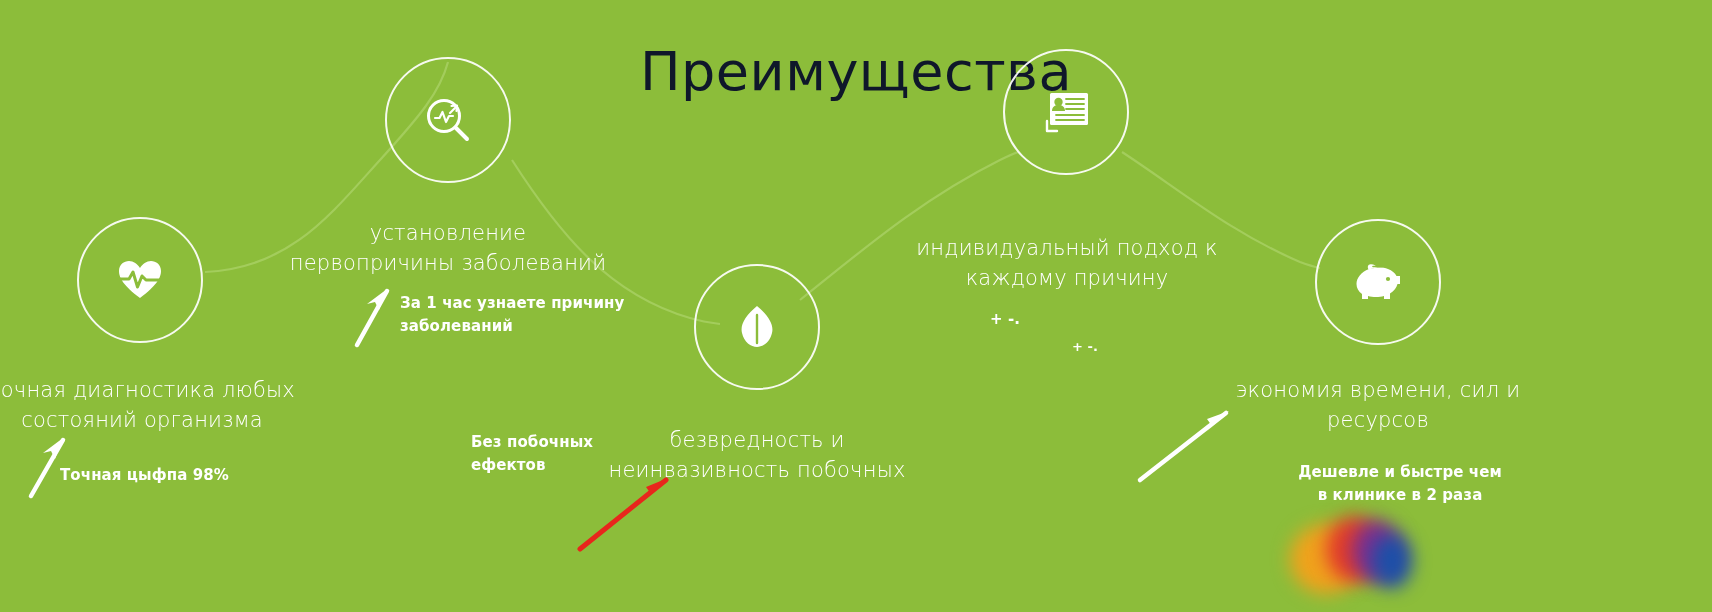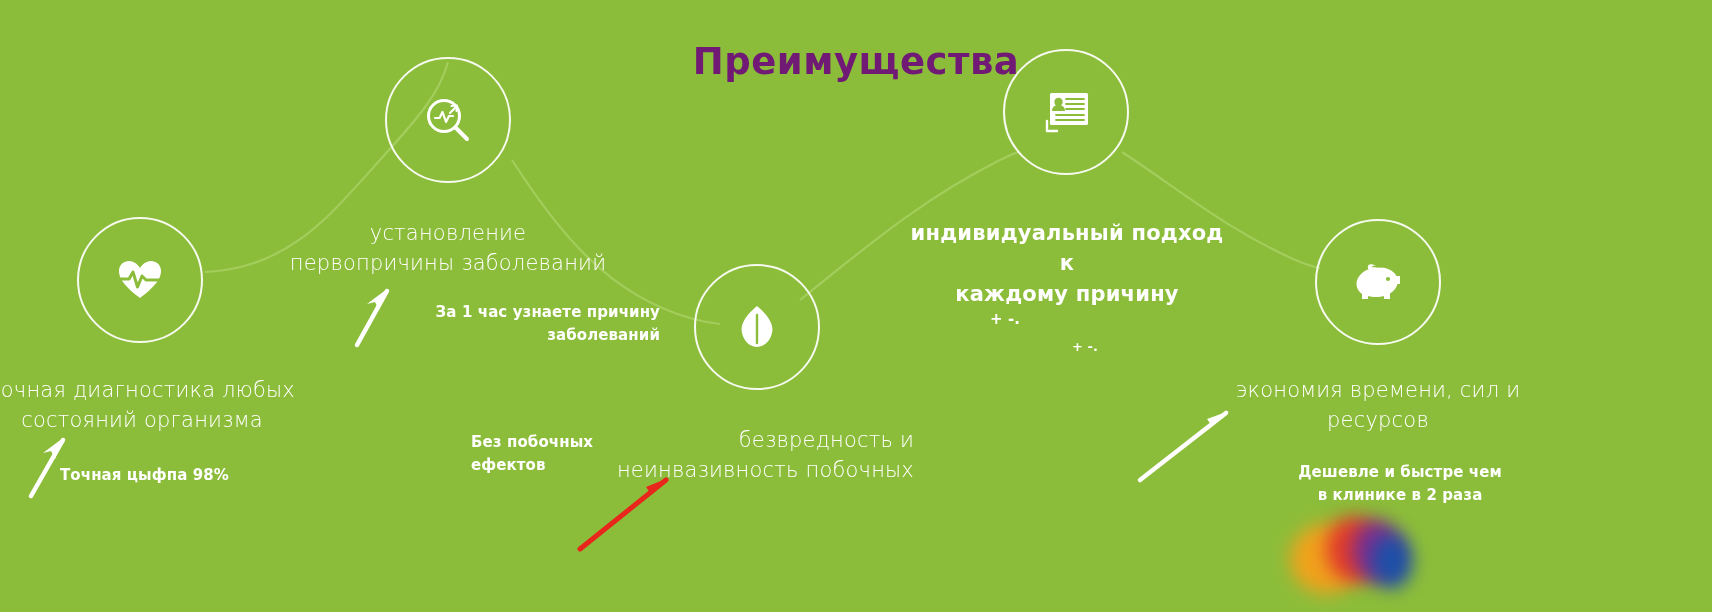--- a/index.html
+++ b/index.html
@@ -13,23 +13,23 @@
   #stage{position:absolute;inset:0;overflow:hidden;}
 
   
   .curve-layer{position:absolute;left:0;top:0;width:1712px;height:612px;pointer-events:none;}
 
   
   .page-title{
     position:absolute;
     left:0;right:0;top:42px;
     text-align:center;
-    color:#701a75;
-    font-size:37px;
-    font-weight:700;
+    color:#0f172a;
+    font-size:54px;
+    font-weight:400;
     letter-spacing:0.5px;
     line-height:1.1;
     font-family:"DejaVu Sans","Liberation Sans",sans-serif;
   }
 
   
   .node-circle{
     position:absolute;
     border:2px solid rgba(255,255,255,0.92);
     border-radius:50%;
@@ -117,35 +117,35 @@
         <path d="M9 20 L 13.5 20 L 16.5 14 L 20 24 L 23 18 L 27 18" fill="none" stroke="#ffffff" stroke-width="2.2" stroke-linejoin="round" stroke-linecap="round"></path>
         <path d="M24 15 L 30 9" stroke="#ffffff" stroke-width="2.2" stroke-linecap="round"></path>
         <path d="M25.5 8 L 31 7.5 L 30.5 13" fill="none" stroke="#ffffff" stroke-width="2.2" stroke-linejoin="round" stroke-linecap="round"></path>
       </svg>
     </span>
   </div>
   <div class="node-caption" style="left:270px;top:218px;width:356px;">
     <div>установление</div>
     <div>первопричины заболеваний</div>
   </div>
-  <div class="annotation" style="left:400px;top:301px;width:260px;text-align:right;">
+  <div class="annotation" style="left:400px;top:292px;width:260px;">
     <div>За 1 час узнаете причину</div>
     <div>заболеваний</div>
   </div>
 
   <div class="node-circle" style="left:694px;top:264px;width:126px;height:126px;">
     <span>
       <svg width="36" height="44" viewBox="0 0 36 44" xmlns="http://www.w3.org/2000/svg">
         <path d="M18 1 C 30 11, 35 20, 33 28 C 31 37, 24 42, 18 42
                  C 12 42, 5 37, 3 28 C 1 20, 6 11, 18 1 Z" fill="#ffffff"></path>
         <path d="M18 10 L 18 38" stroke="#8cbd3a" stroke-width="2.4" stroke-linecap="round"></path>
       </svg>
     </span>
   </div>
-  <div class="node-caption" style="left:600px;top:425px;width:314px;text-align:right;">
+  <div class="node-caption" style="left:600px;top:425px;width:314px;">
     <div>безвредность и</div>
     <div>неинвазивность побочных</div>
   </div>
   <div class="annotation" style="left:471px;top:431px;width:200px;">
     <div>Без побочных ефектов</div>
   </div>
 
   <div class="node-circle" style="left:1003px;top:49px;width:126px;height:126px;">
     <span>
       <svg width="48" height="42" viewBox="0 0 48 42" xmlns="http://www.w3.org/2000/svg">
@@ -157,21 +157,21 @@
           <path d="M14 24 L 42 24"></path>
           <path d="M14 29 L 42 29"></path>
         </g>
         <circle cx="16.5" cy="11" r="4.2" fill="#8cbd3a"></circle>
         <path d="M10 20 C 10 15.8, 13 14, 16.5 14 C 20 14, 23 15.8, 23 20 Z" fill="#8cbd3a"></path>
         <path d="M2 34 L 12 34 L 12 40 L 2 40 Z" fill="#ffffff" opacity="0"></path>
         <path d="M5 30 L 5 40 L 15 40" fill="none" stroke="#ffffff" stroke-width="2.4" stroke-linejoin="round" stroke-linecap="round"></path>
       </svg>
     </span>
   </div>
-  <div class="node-caption" style="left:910px;top:218px;width:314px;font-weight:bold;">
+  <div class="node-caption" style="left:910px;top:233px;width:314px;">
     <div>индивидуальный подход к</div>
     <div>каждому причину</div>
   </div>
   <div class="annotation center-al" style="left:985px;top:308px;width:40px;">
     <div>+ -.</div>
   </div>
   <div class="annotation" style="left:1072px;top:337px;width:60px;font-size:13px;">
     <div>+ -.</div>
   </div>
 

